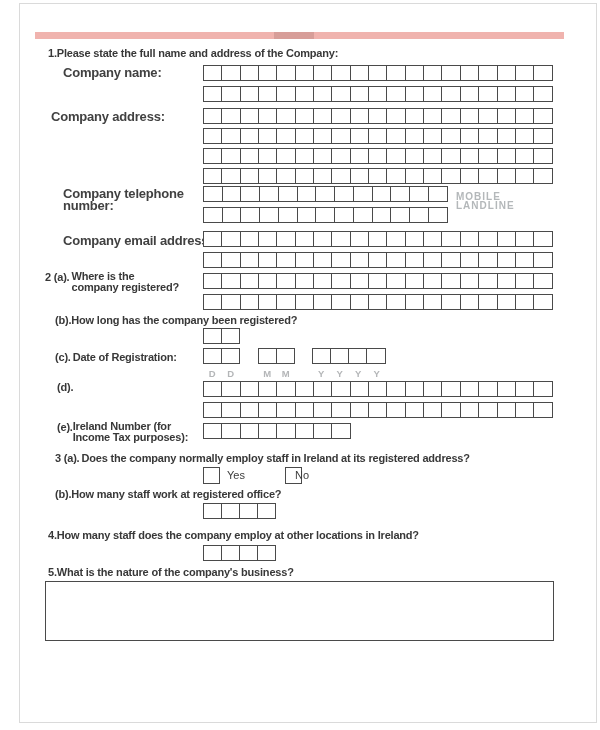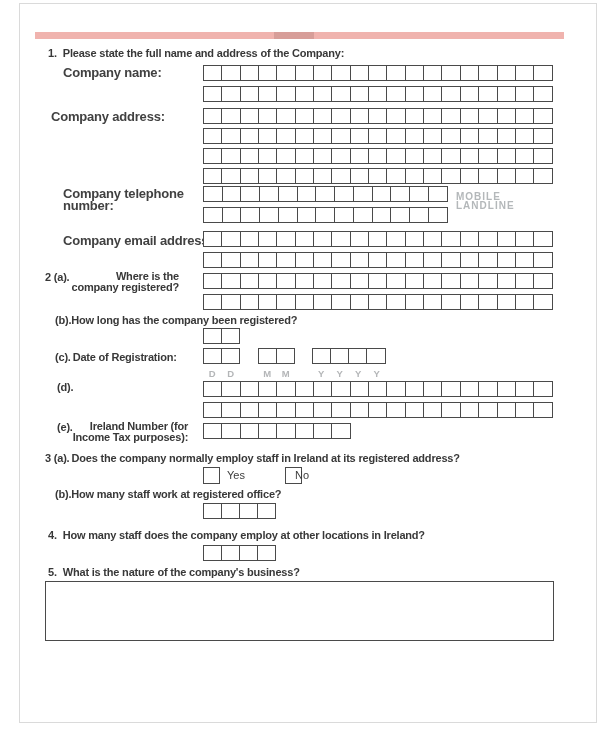--- a/index.html
+++ b/index.html
@@ -16,23 +16,23 @@
     position:absolute;left:35px;top:32px;width:529px;height:7px;
     background:#f0b3ae;
   }
   .accent-bar::after{
     content:"";position:absolute;left:239px;top:0;width:40px;height:7px;
     background:#d39b96;filter:blur(0.7px);opacity:.85;
   }
   .hdr{position:absolute;display:flex;font-weight:bold;font-size:11px;
        letter-spacing:-0.2px;color:#383838;white-space:nowrap;}
   .hdr .num{flex:0 0 auto;}
-  .hdr .gap{margin-left:6px;}
+  .hdr .gap{}
   .hdr .gap2{margin-left:2px;}
-  .hdr .col{display:flex;flex-direction:column;line-height:10.5px;text-align:right;}
+  .hdr .col{display:flex;flex-direction:column;line-height:10.5px;}
   .lbl{position:absolute;font-weight:bold;font-size:13px;letter-spacing:-0.2px;
        color:#414141;white-space:nowrap;line-height:11.5px;}
   .comb{position:absolute;display:flex;background:#fff;}
   .comb .cell{flex:1;border:1.5px solid #4a4a4a;margin-left:-1.5px;background:#fff;}
   .comb .cell:first-child{margin-left:0;}
   .comb-hint{position:absolute;display:flex;font-size:9.5px;font-weight:bold;
              color:#b4b6b8;}
   .comb-hint span{flex:1;text-align:center;}
   .ghost{position:absolute;font-size:10px;font-weight:bold;letter-spacing:1px;
          color:#b4b8ba;white-space:nowrap;}
@@ -414,21 +414,21 @@
       <div class="cell"></div>
       <div class="cell"></div>
       <div class="cell"></div>
       <div class="cell"></div>
       <div class="cell"></div>
       <div class="cell"></div>
       <div class="cell"></div>
       <div class="cell"></div>
     </div>
 
-  <div class="hdr" style="left:45px;top:452px">
+  <div class="hdr" style="left:55px;top:452px">
     <span class="num">3 (a).</span>
     <span class="gap2">Does the company normally employ staff in Ireland at its registered address?</span>
   </div>
   <div class="checkbox" style="left:203px;top:467px"></div>
   <div class="cb-label" style="left:227px;top:469px">Yes</div>
   <div class="checkbox" style="left:285px;top:467px"></div>
   <div class="cb-label" style="left:295px;top:469px">No</div>
 
   <div class="hdr" style="left:55px;top:488px">
     <span class="num">(b).</span>

